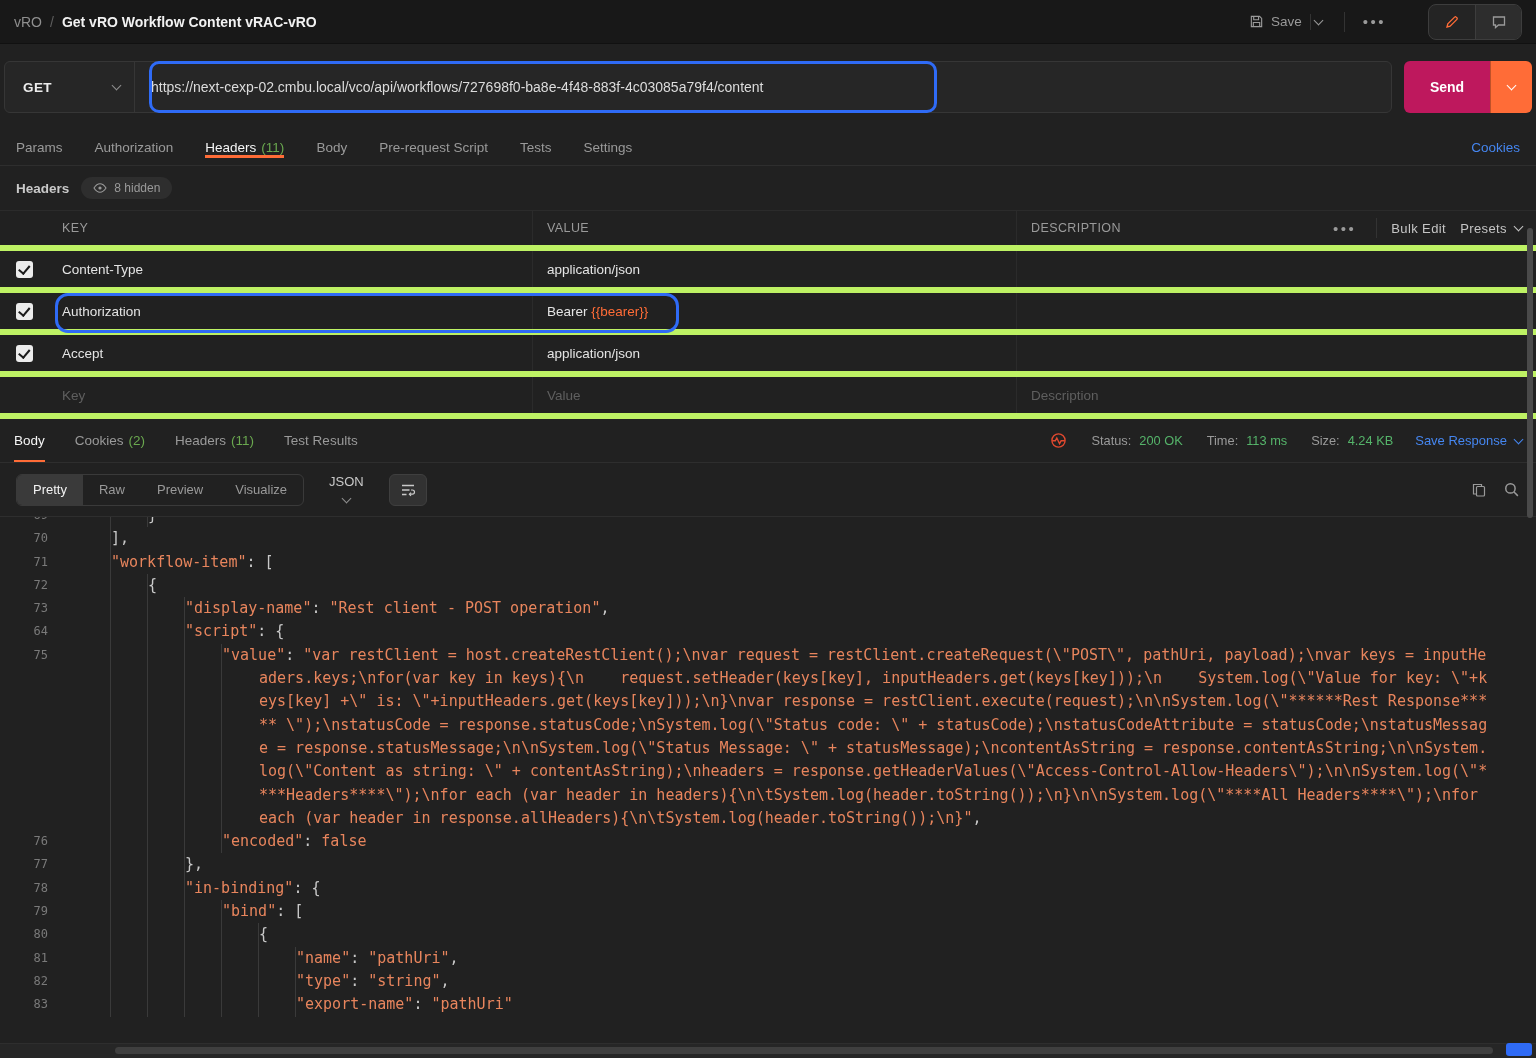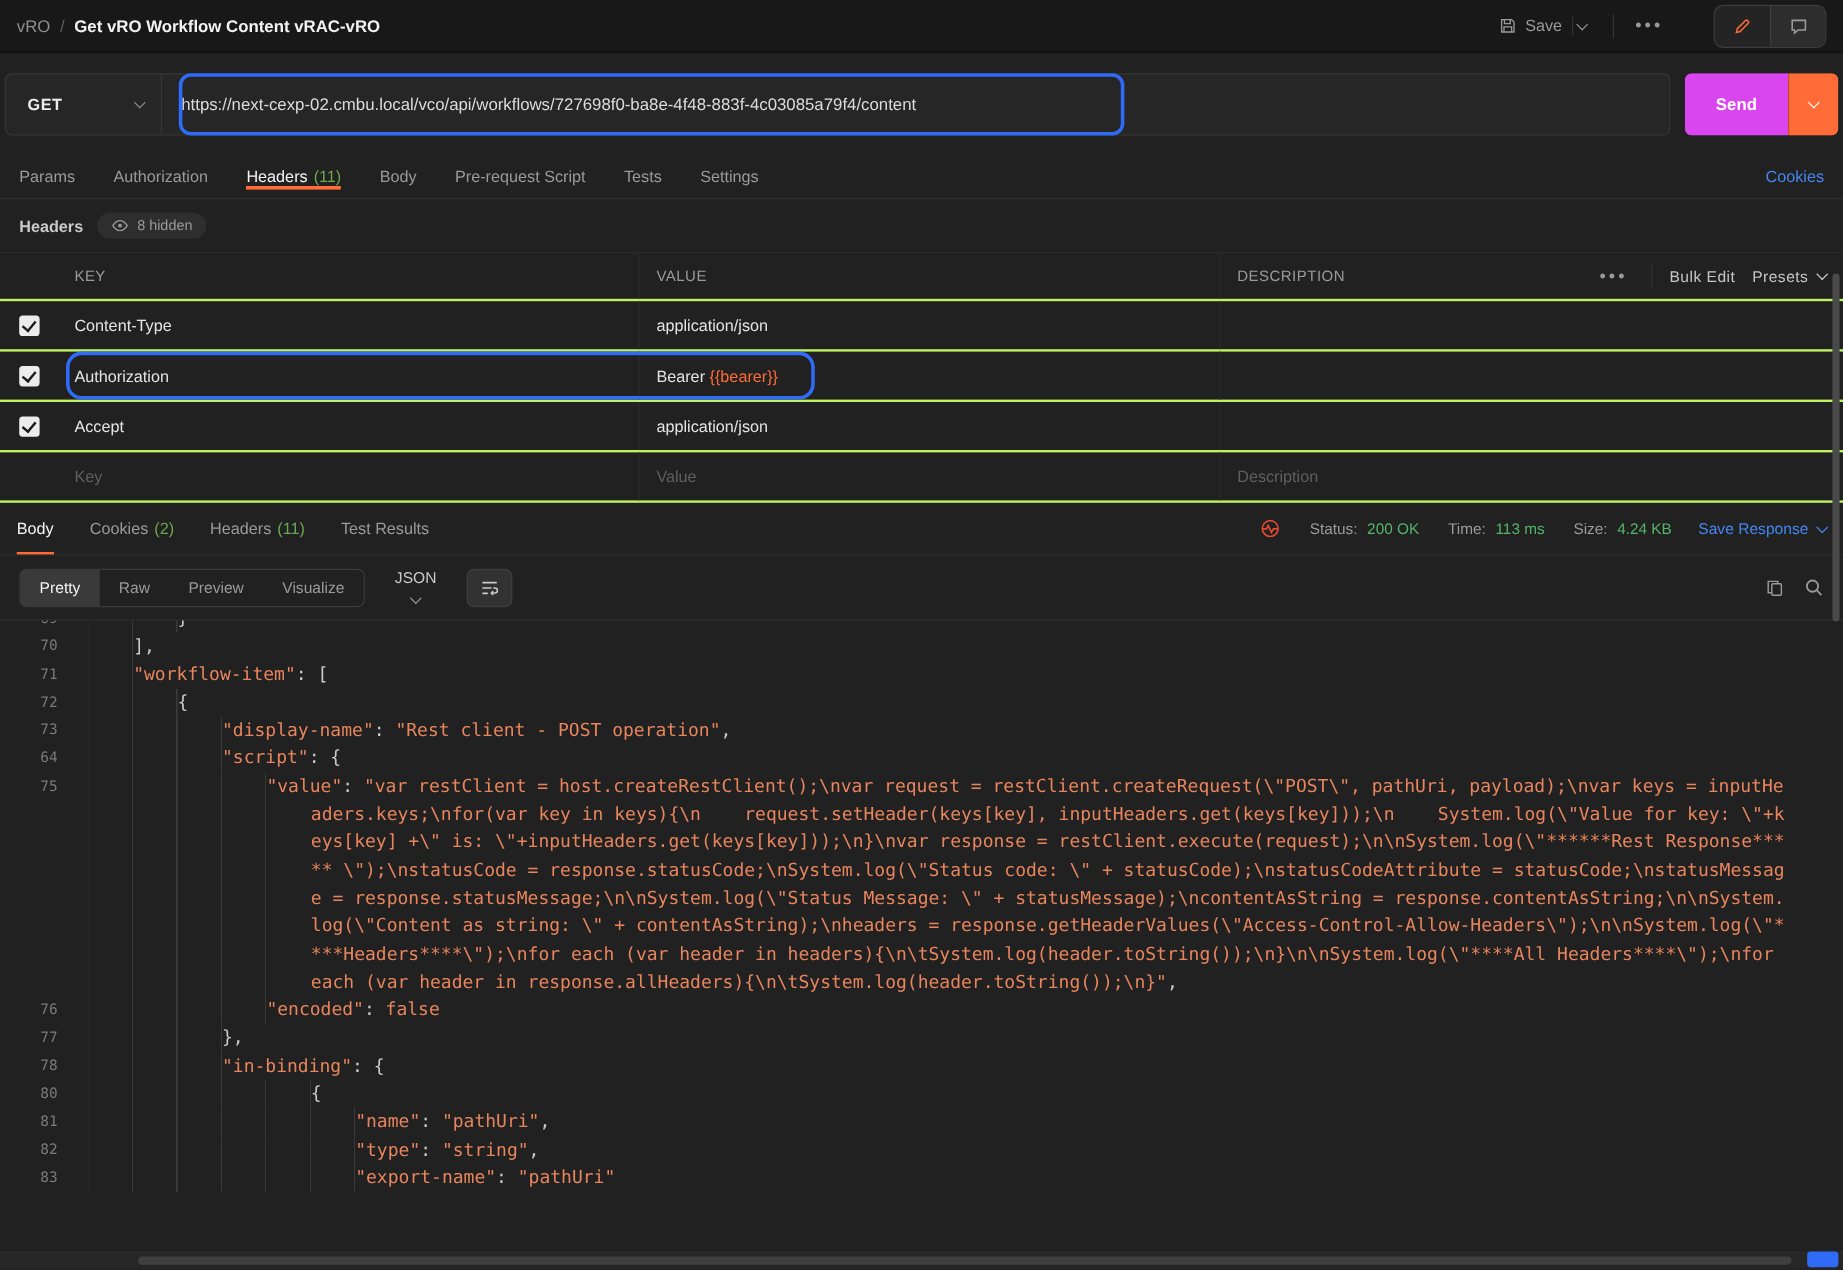--- a/index.html
+++ b/index.html
@@ -30,38 +30,38 @@
   .ed-btn + .ed-btn { border-left:1px solid #3d3d3d; background:#2d2d2d; }
 
   
   .req-bar { height:86px; padding:17px 4px; display:flex; gap:12px; }
   .url-ctl { flex:1; display:flex; background:#262626; border:1px solid #363636; border-radius:6px; }
   .method { width:130px; display:flex; align-items:center; justify-content:space-between; padding:0 14px 0 18px; border-right:1px solid #363636; cursor:pointer; }
   .method-label { font-weight:700; font-size:13.5px; color:#ececec; letter-spacing:.4px; }
   .method .chev { color:#8f8f8f; }
   .url { flex:1; display:flex; align-items:center; padding:0 16px; font-size:14px; color:#dcdcdc; white-space:nowrap; overflow:hidden; cursor:text; }
   .send-group { width:128px; display:flex; border-radius:6px; overflow:hidden; }
-  .send-btn { flex:1; background:#d946ef; border:none; color:#fff; font-weight:700; font-size:14px; cursor:pointer; font-family:inherit; }
+  .send-btn { flex:1; background:#be185d; border:none; color:#fff; font-weight:700; font-size:14px; cursor:pointer; font-family:inherit; }
   .send-caret { width:42px; background:#ff6c37; border:none; border-left:1px solid rgba(0,0,0,.25); color:#fff; display:flex; align-items:center; justify-content:center; cursor:pointer; }
 
   
   .req-tabs { height:36px; border-bottom:1px solid #2e2e2e; display:flex; align-items:center; padding:0 16px; gap:32px; }
   .rtab { display:flex; align-items:center; color:#9a9a9a; font-size:13.5px; cursor:pointer; border-bottom:3px solid transparent; padding-top:2px; }
   .rtab.active { color:#f5f5f5; border-bottom-color:#ff6c37; }
   .cnt { color:#6aa84f; margin-left:5px; }
   .cookies-link { margin-left:auto; display:flex; align-items:center; color:#4586f0; cursor:pointer; }
 
   
   .headers-head { height:44px; display:flex; align-items:center; gap:12px; padding:0 16px; }
   .hh-title { color:#c9c9c9; font-weight:700; font-size:13.5px; }
   .hidden-pill { display:flex; align-items:center; gap:7px; background:#2e2e2e; border-radius:12px; padding:4px 12px; color:#9a9a9a; font-size:12px; cursor:pointer; }
 
   
   .tbl { border-top:1px solid #2b2b2b; }
-  .tbl-row { display:flex; border-bottom:2px solid #bef264; height:42px; align-items:stretch; }
+  .tbl-row { display:flex; border-bottom:6px solid #bef264; height:42px; align-items:stretch; }
   .tbl-head { height:40px; color:#9a9a9a; font-size:12.5px; letter-spacing:.4px; }
   .col-check { width:48px; display:flex; align-items:center; justify-content:center; flex:none; }
   .col-key  { width:485px; display:flex; align-items:center; padding:0 14px; border-right:1px solid #2b2b2b; flex:none; }
   .col-val  { width:484px; display:flex; align-items:center; padding:0 14px; border-right:1px solid #2b2b2b; flex:none; }
   .col-desc { flex:1; display:flex; align-items:center; padding:0 14px; }
   .head-controls { margin-left:auto; display:flex; align-items:center; gap:14px; color:#c5c5c5; font-size:13px; }
   .hc-div { width:1px; height:20px; background:#333; }
   .presets { display:flex; align-items:center; gap:8px; cursor:pointer; }
   .cb { width:17px; height:17px; background:#ececec; border-radius:3px; position:relative; cursor:pointer; }
   .cb::after { content:""; position:absolute; left:5.5px; top:2.5px; width:4.5px; height:8.5px; border-right:2px solid #1b1b1b; border-bottom:2px solid #1b1b1b; transform:rotate(40deg); }
@@ -423,20 +423,25 @@
         <span class="ln">77</span>
         <span class="ind" style="width: 111px;"></span>
         <span class="ct"><span class="t-p">},</span></span>
       </div>
       <div class="code-line">
         <span class="ln">78</span>
         <span class="ind" style="width: 111px;"></span>
         <span class="ct"><span class="t-k">"in-binding"</span><span class="t-p">: {</span></span>
       </div>
       <div class="code-line">
+        <span class="ln">79</span>
+        <span class="ind" style="width: 148px;"></span>
+        <span class="ct"><span class="t-k">"bind"</span><span class="t-p">: [</span></span>
+      </div>
+      <div class="code-line">
         <span class="ln">80</span>
         <span class="ind" style="width: 185px;"></span>
         <span class="ct"><span class="t-p">{</span></span>
       </div>
       <div class="code-line">
         <span class="ln">81</span>
         <span class="ind" style="width: 222px;"></span>
         <span class="ct"><span class="t-k">"name"</span><span class="t-p">: </span><span class="t-s">"pathUri"</span><span class="t-p">,</span></span>
       </div>
       <div class="code-line">

